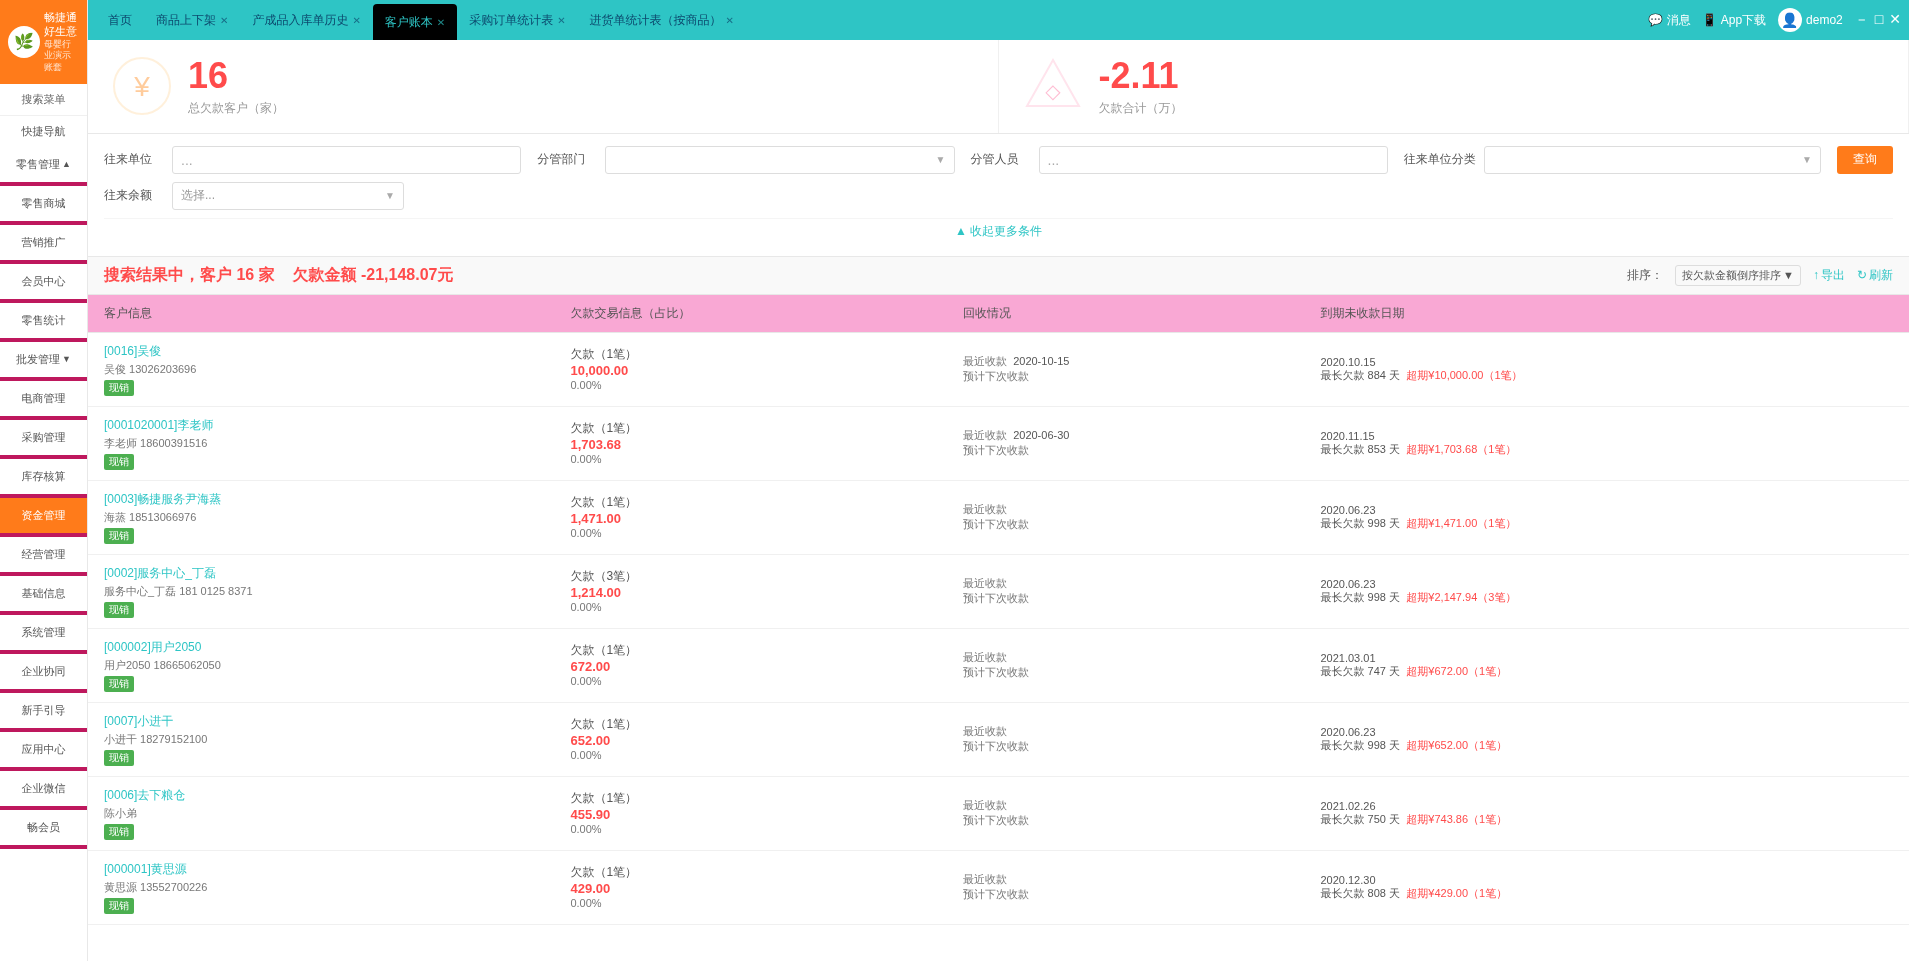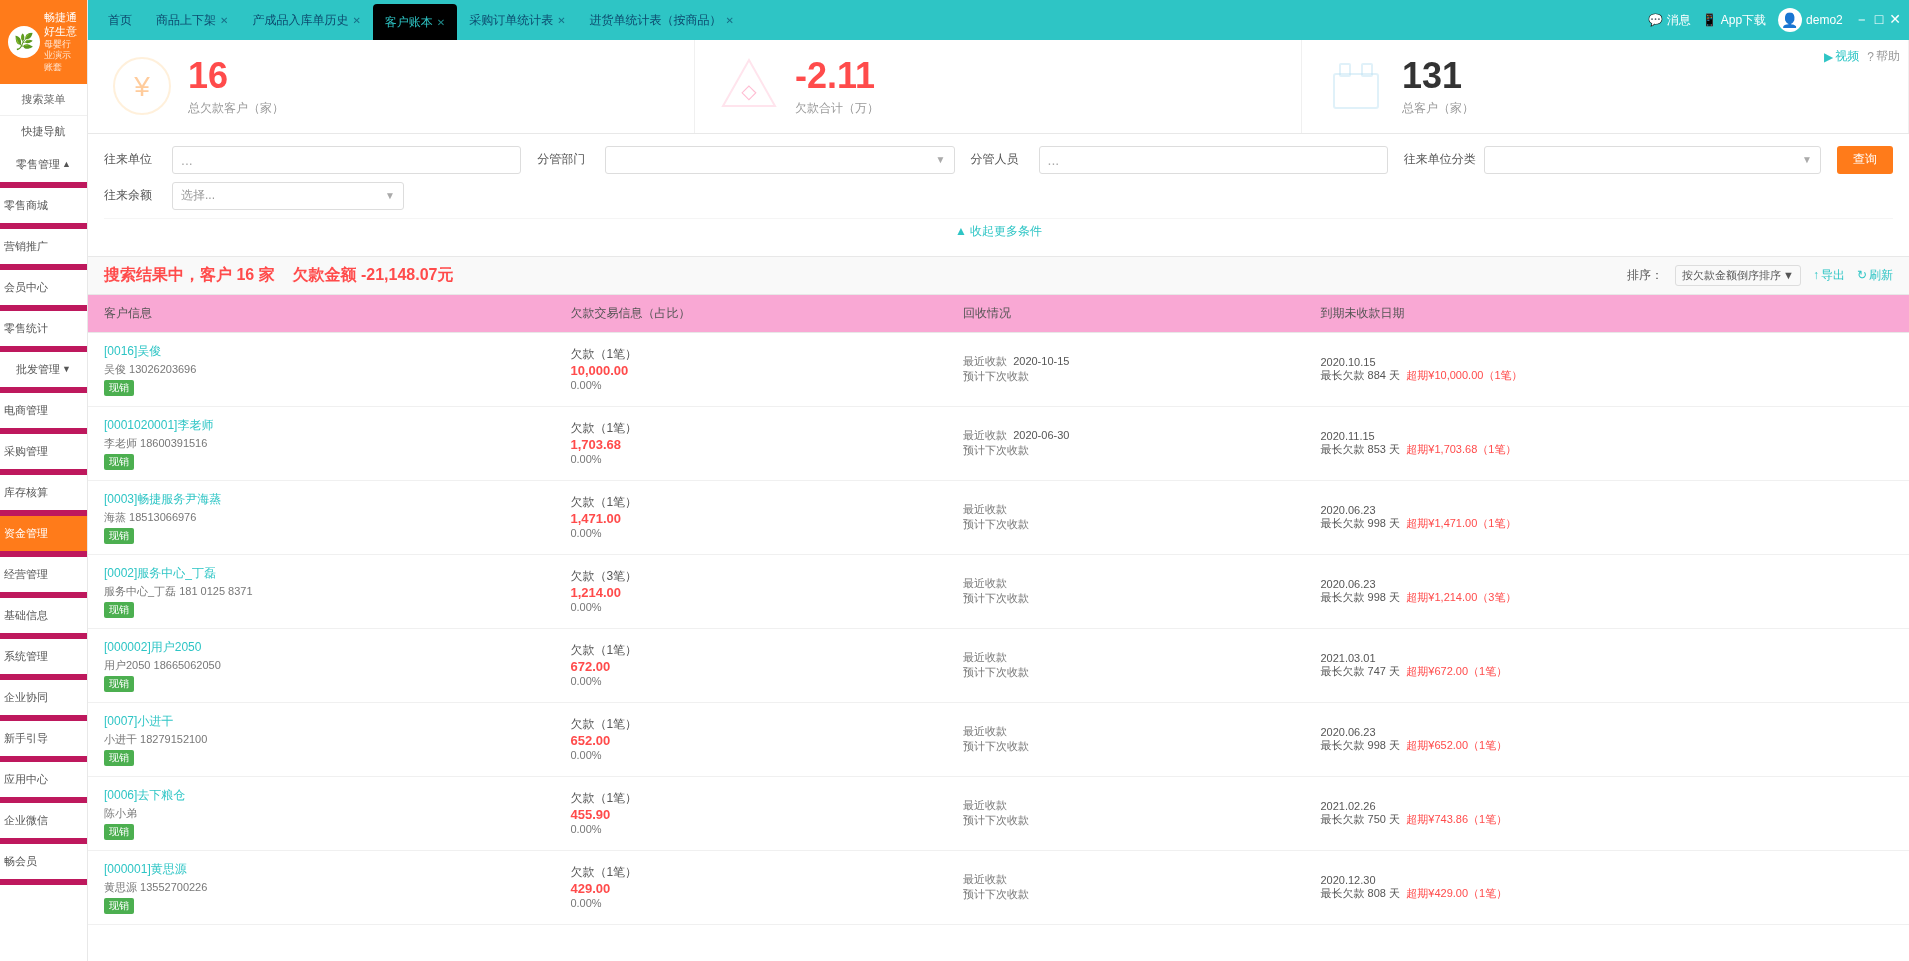--- a/index.html
+++ b/index.html
@@ -5,21 +5,21 @@
     * { box-sizing: border-box; margin: 0; padding: 0; }
     body { font-family: 'Microsoft YaHei', Arial, sans-serif; font-size: 12px; background: #f5f5f5; color: #333; display: flex; height: 100vh; overflow: hidden; }
 
     
     .sidebar { width: 88px; background: #fff; border-right: 1px solid #e8e8e8; display: flex; flex-direction: column; align-items: center; flex-shrink: 0; height: 100vh; overflow-y: auto; }
     .sidebar-logo { width: 100%; background: #ff7b1a; padding: 10px 8px; display: flex; align-items: center; gap: 4px; }
     .sidebar-logo-icon { width: 32px; height: 32px; background: #fff; border-radius: 50%; display: flex; align-items: center; justify-content: center; font-size: 16px; color: #ff7b1a; flex-shrink: 0; }
     .sidebar-logo-text { color: #fff; font-size: 11px; line-height: 1.3; }
     .sidebar-search { width: 100%; padding: 8px 4px; border-bottom: 1px solid #f0f0f0; text-align: center; }
     .sidebar-search span { font-size: 11px; color: #666; margin-top: 31px; }
-    .sidebar-nav-item { width: 100%; padding: 10px 4px; cursor: pointer; font-size: 11px; color: #555; transition: color 0.2s; border-bottom: 6px solid #be185d; }
+    .sidebar-nav-item { width: 100%; padding: 10px 4px; text-align: center; cursor: pointer; font-size: 11px; color: #555; transition: color 0.2s; border-bottom: 4px solid #be185d; }
     .sidebar-nav-item.active { background: #ff7b1a; color: #fff; }
     .sidebar-nav-item.with-arrow { display: flex; align-items: center; justify-content: center; gap: 2px; }
     .sidebar-quick-nav { width: 100%; padding: 8px 4px; text-align: center; font-size: 11px; color: #555; cursor: pointer; }
 
     
     .main { flex: 1; display: flex; flex-direction: column; height: 100vh; overflow: hidden; }
 
     
     .topbar { background: #2ec5c5; display: flex; align-items: center; height: 40px; padding: 0 8px; flex-shrink: 0; }
     .topbar-tab { padding: 0 12px; height: 40px; display: flex; align-items: center; font-size: 12px; color: #0c4a6e; cursor: pointer; white-space: nowrap; gap: 4px; }
@@ -204,43 +204,20 @@
             <polygon points="30,4 56,50 4,50" fill="none" stroke="#ff7ba6" stroke-width="2" opacity="0.4"></polygon>
             <text x="50%" y="62%" dominant-baseline="middle" text-anchor="middle" font-size="20" fill="#ff7ba6">◇</text>
           </svg>
         </div>
         <div class="stat-content">
           <span class="stat-number red">-2.11</span>
           <span class="stat-label">欠款合计（万）</span>
         </div>
       </div>
 
-      <div class="stat-card" style="position:relative;">
-        <div class="stat-icon blue">
-          <svg width="60" height="60" viewBox="0 0 60 60">
-            <rect x="8" y="18" width="44" height="34" rx="2" fill="none" stroke="#81c8e8" stroke-width="2" opacity="0.5"></rect>
-            <rect x="14" y="8" width="10" height="12" rx="1" fill="none" stroke="#81c8e8" stroke-width="2" opacity="0.5"></rect>
-            <rect x="36" y="8" width="10" height="12" rx="1" fill="none" stroke="#81c8e8" stroke-width="2" opacity="0.5"></rect>
-          </svg>
-        </div>
-        <div class="stat-content">
-          <span class="stat-number dark">131</span>
-          <span class="stat-label">总客户（家）</span>
-        </div>
-        <div class="video-help">
-          <span style="color:#2ec5c5;display:flex;align-items:center;gap:2px;">
-            <span>▶</span>
-            <span>视频</span>
-          </span>
-          <span style="color:#999;display:flex;align-items:center;gap:2px;">
-            <span>?</span>
-            <span>帮助</span>
-          </span>
-        </div>
-      </div>
     </div>
 
     <div class="filter-section">
       <div class="filter-row">
 
         <div class="filter-group">
           <span class="filter-label">往来单位</span>
           <div class="filter-input">
             <span class="filter-dots">...</span>
           </div>
@@ -423,21 +400,21 @@
           
         </div>
         <div class="collect-info">
           <span>预计下次收款</span>
         </div>
       </td>
       <td>
         <div class="date-text">2020.06.23</div>
         <div>
           <span class="overdue-day">最长欠款 998 天&nbsp;</span>
-          <span class="overdue-text" style="cursor:pointer;">超期¥1,214.00（3笔）</span>
+          <span class="overdue-text" style="cursor:pointer;">超期¥2,147.94（3笔）</span>
         </div>
       </td>
     </tr>
             <tr>
       <td>
         <div class="customer-name">[000002]用户2050</div>
         <div class="customer-phone">用户2050 18665062050</div>
         <span class="badge-now">现销</span>
       </td>
       <td>

